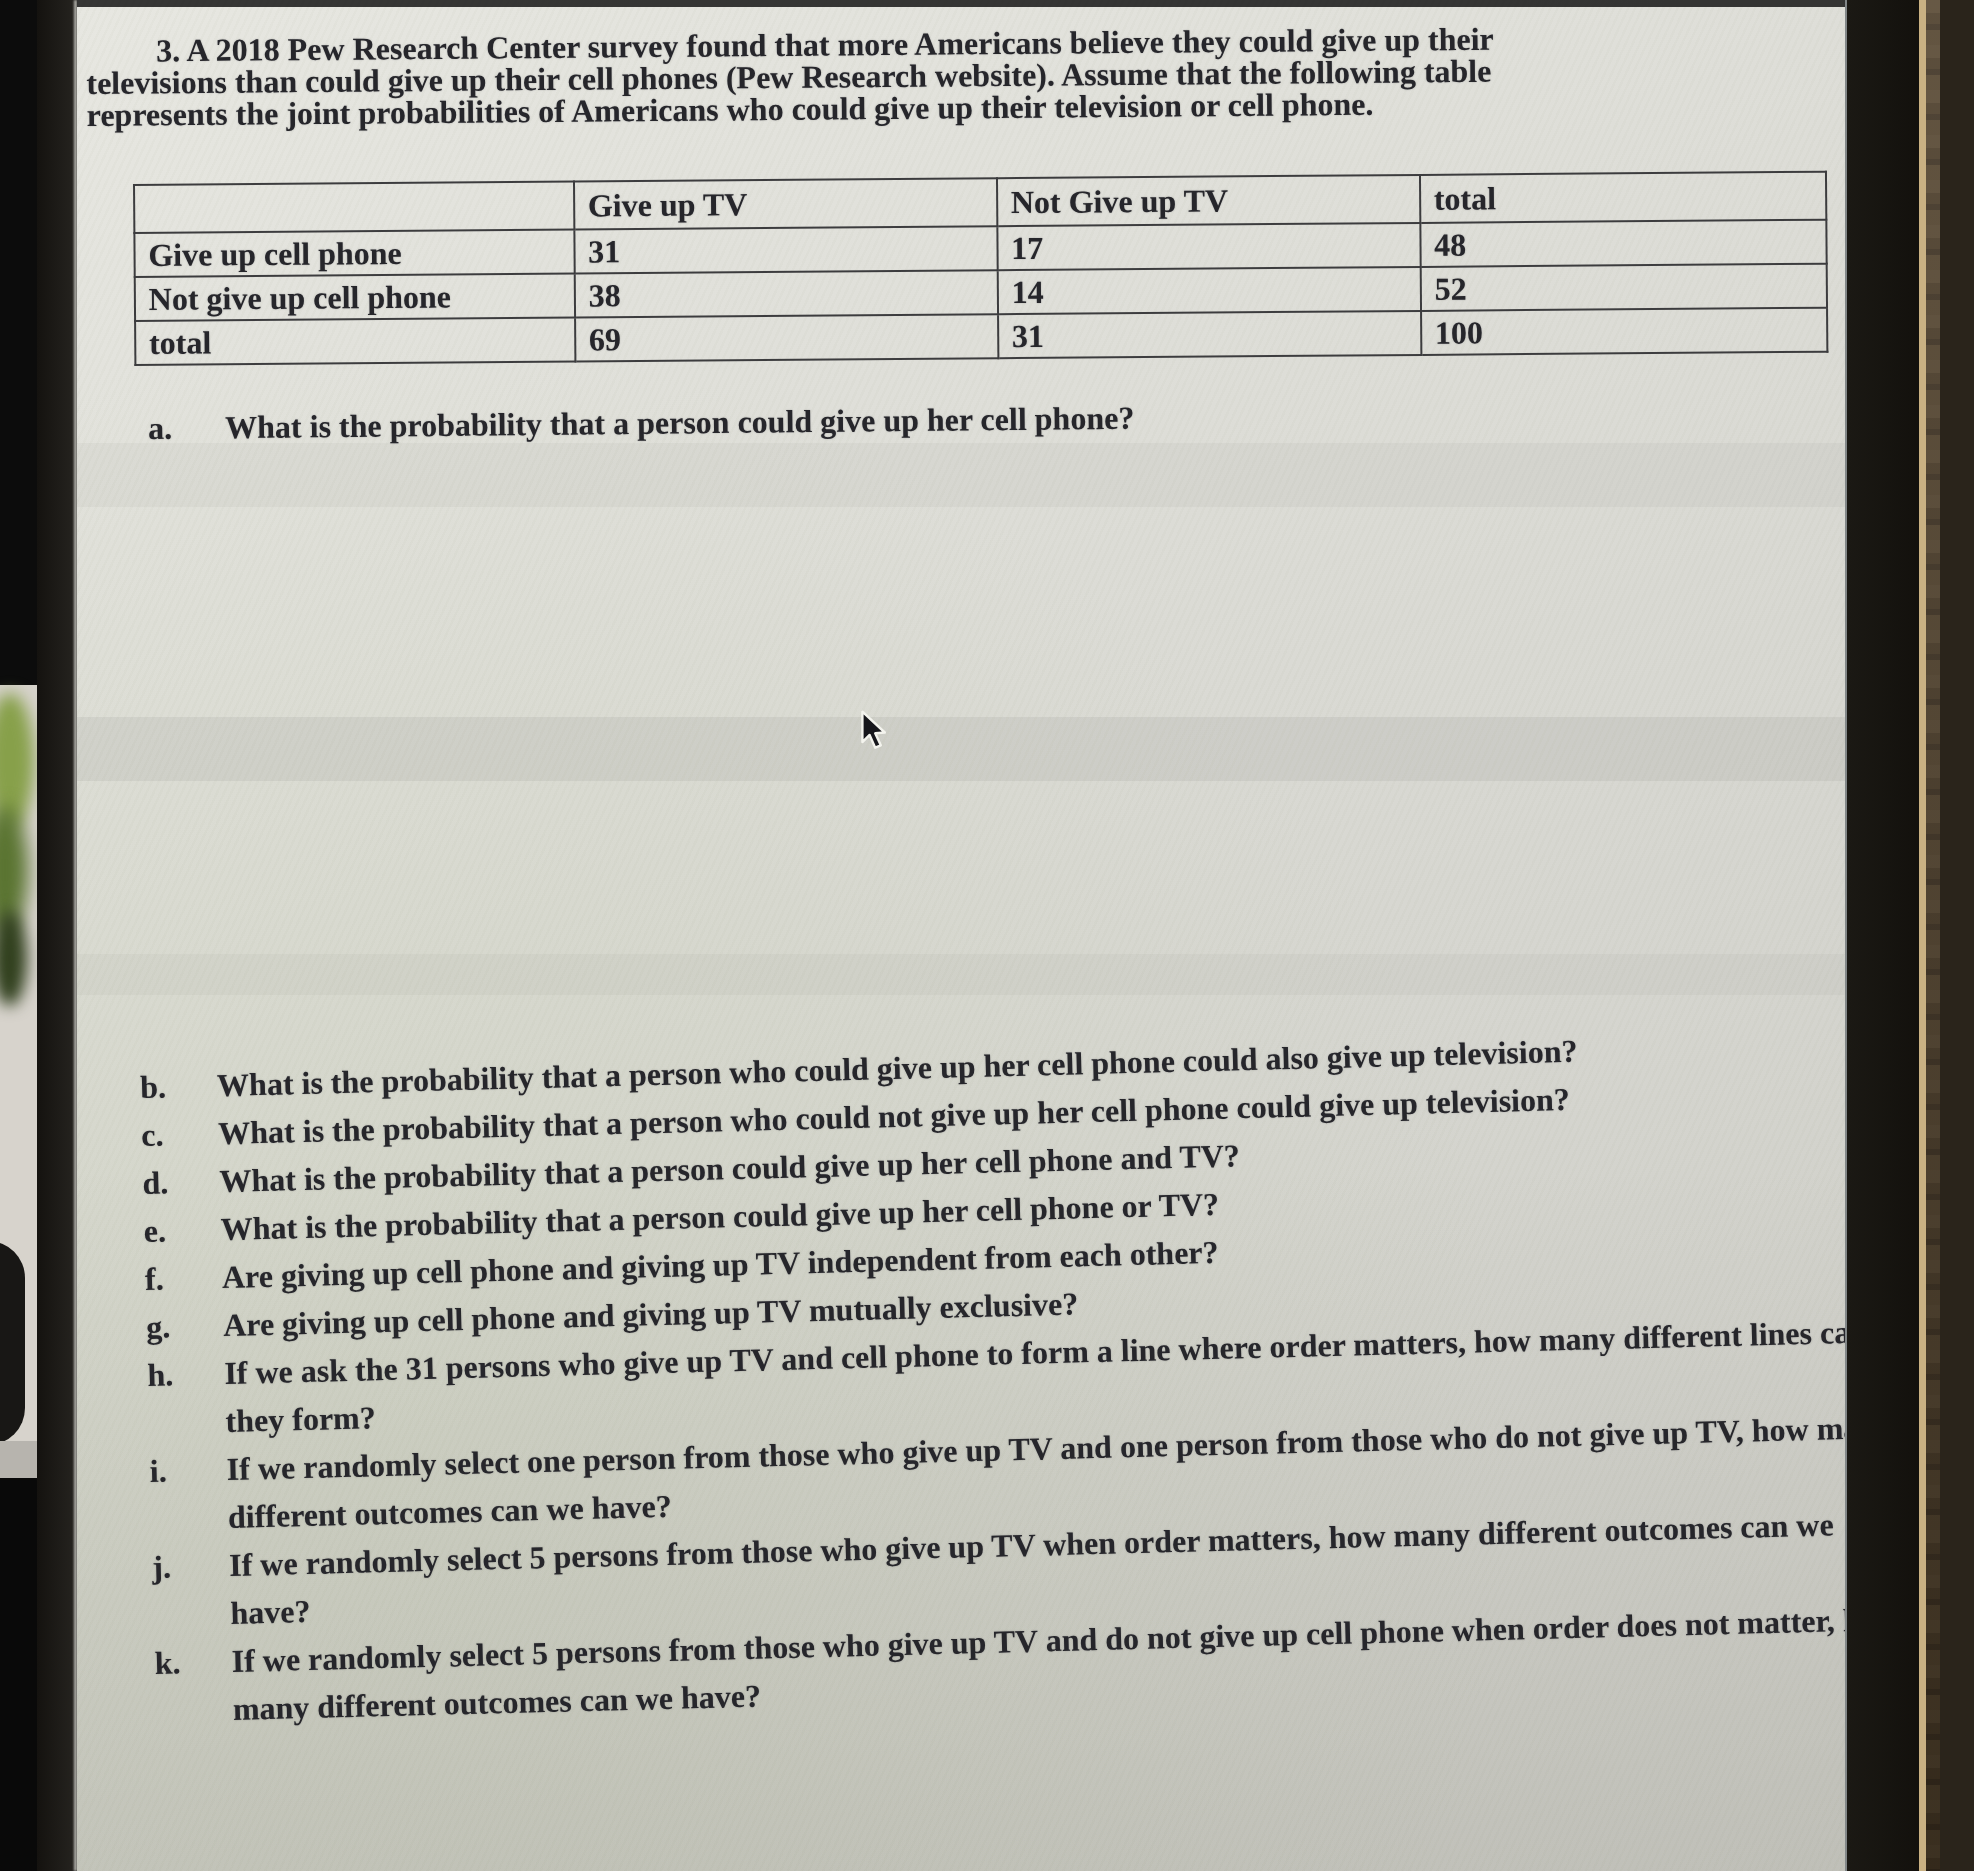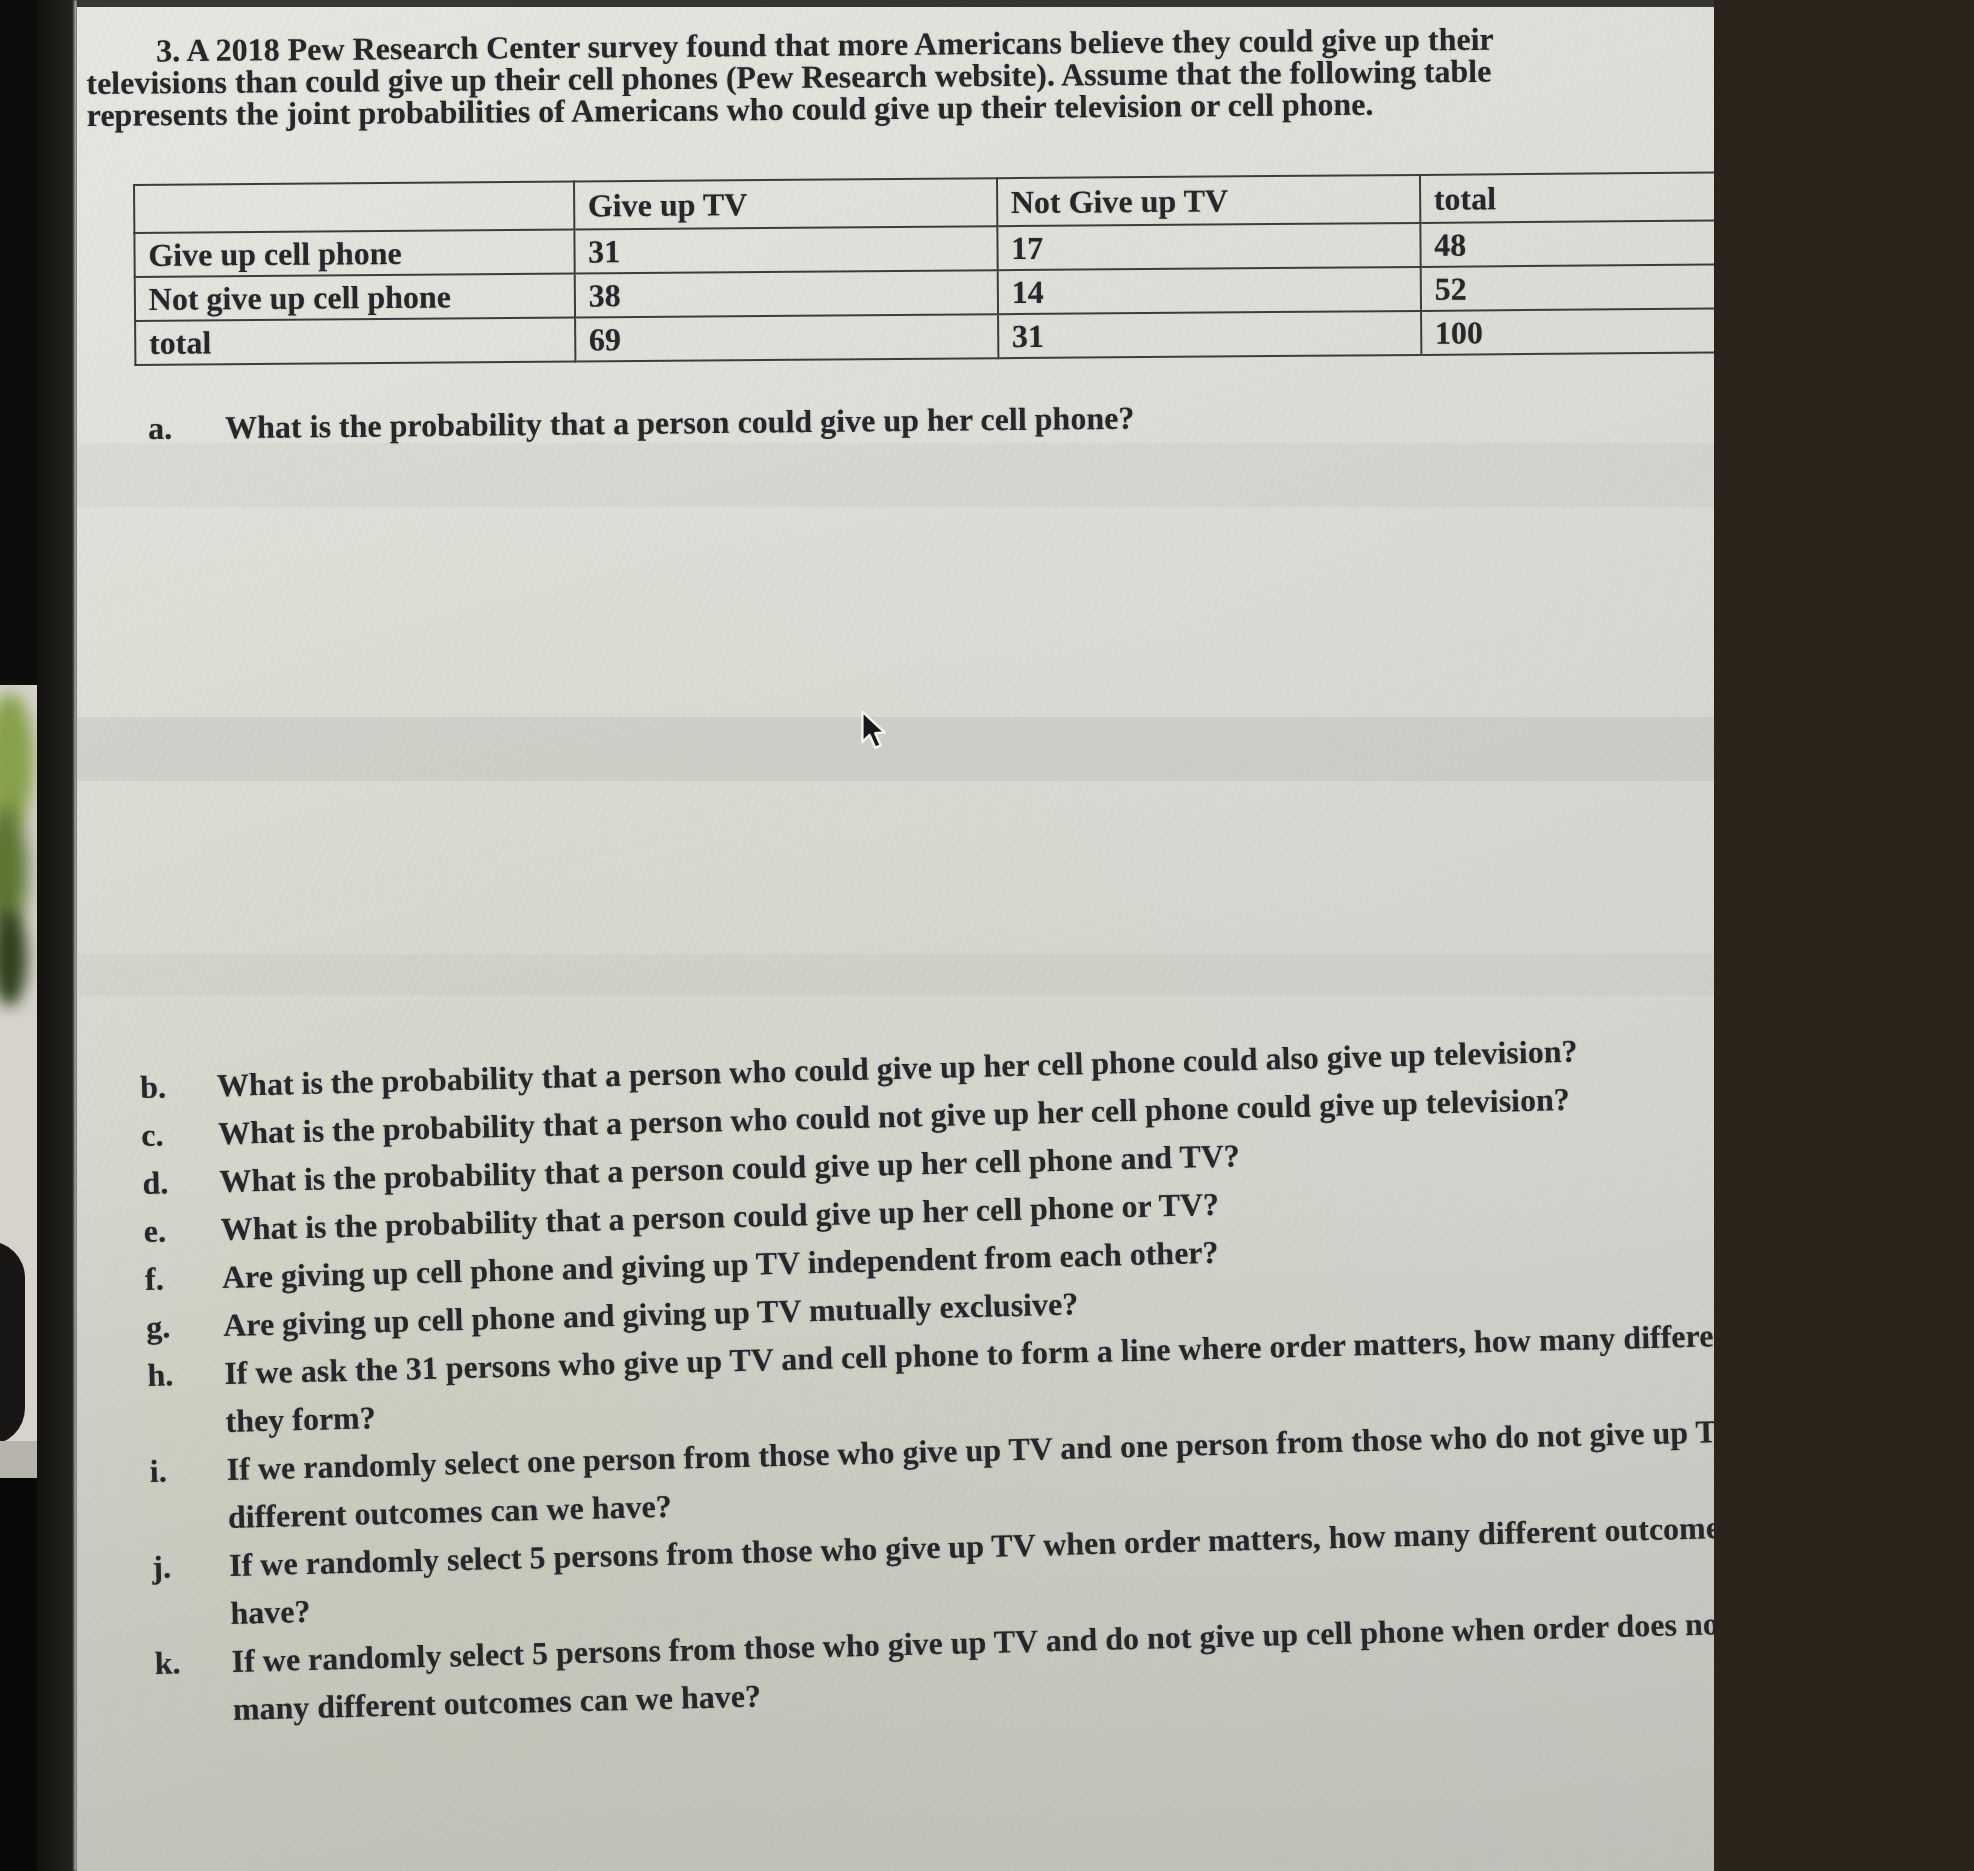--- a/index.html
+++ b/index.html
@@ -1,17 +1,17 @@
 <!DOCTYPE html>
 <html style="font-size:12.8px"><head>
 <meta charset="utf-8">
 <style>
   html,body{margin:0;padding:0;}
   body{background:#2a241b;font-family:"Liberation Serif","DejaVu Serif",serif;}
-  #stage{position:relative;width:1714px;height:1871px;overflow:hidden;background:#111;}
+  #stage{position:relative;width:1940px;height:1871px;overflow:hidden;background:#111;}
 
   
   #left-scene{position:absolute;left:0;top:0;width:37px;height:1871px;background:#0c0c0c;overflow:hidden;}
   .scene-light{position:absolute;left:0;top:685px;width:37px;height:798px;background:#d7d3cc;}
   .plant-blob-1{position:absolute;left:-14.4px;top:693px;width:48px;height:136px;background:#87a04a;border-radius:50%;filter:blur(8px);}
   .plant-blob-2{position:absolute;left:-17.6px;top:806px;width:46px;height:128px;background:#5a7431;border-radius:50%;filter:blur(8.8px);}
   .plant-blob-3{position:absolute;left:-8px;top:910px;width:35px;height:96px;background:#31401e;border-radius:50%;filter:blur(7.2px);}
   .chair-shape{position:absolute;left:-21px;top:1241px;width:46px;height:204px;background:#181715;border-radius:0 37px 37px 0;}
   .gray-bar{position:absolute;left:0;top:1441px;width:37px;height:38px;background:#b7b4ae;}
   .scene-dark-bottom{position:absolute;left:0;top:1478px;width:37px;height:393px;background:#090909;}

